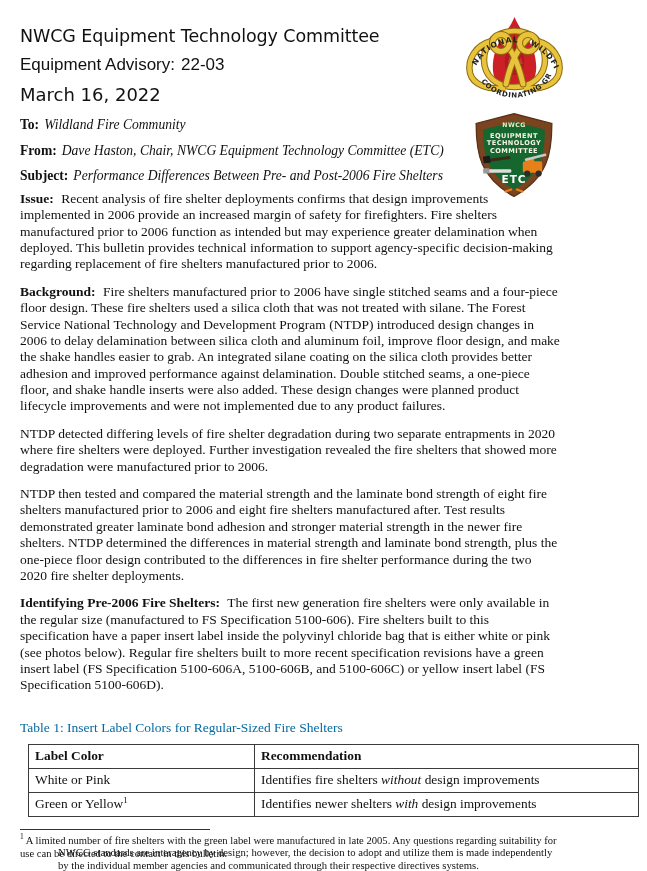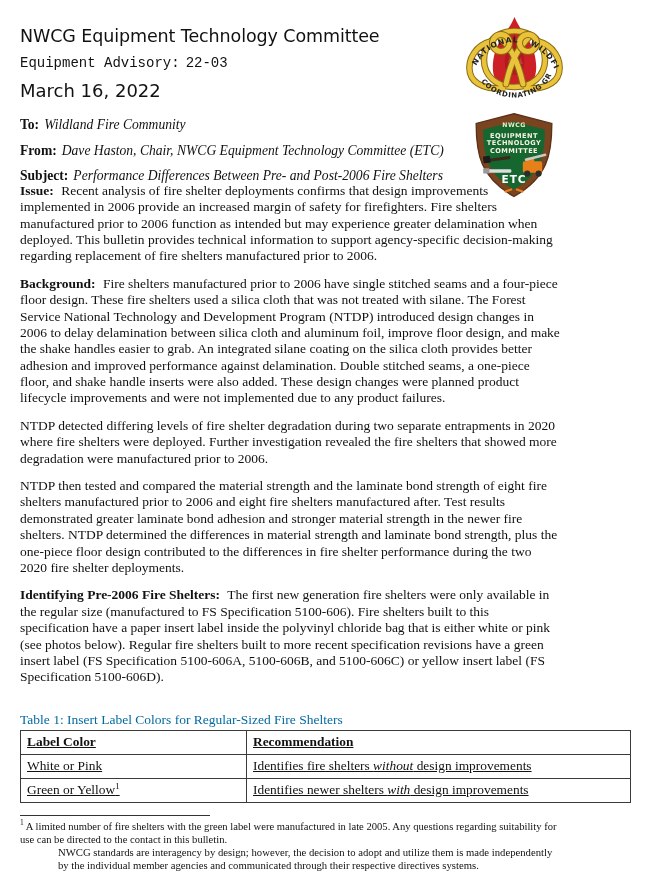--- a/index.html
+++ b/index.html
@@ -34,22 +34,22 @@
   .org-title {
     font-family: "DejaVu Sans", "Liberation Sans", sans-serif;
     font-size: 17.5px;
     letter-spacing: -0.1px;
     color: #111;
     line-height: 1.15;
     margin: 0 0 9px 0;
     white-space: nowrap;
   }
   .advisory-line {
-    font-family: Liberation Mono, monospace;
-    font-size: 14px;
+    font-family: Liberation Sans, sans-serif;
+    font-size: 17px;
     color: #111;
     margin: 0 0 9px 0;
     white-space: nowrap;
   }
   .advisory-line .gap { display:inline-block; width:6px; }
   .date-line {
     font-family: "DejaVu Sans", "Liberation Sans", sans-serif;
     font-size: 18px;
     color: #111;
     margin: 0;
@@ -82,21 +82,21 @@
   
   .memo {
     padding: 8px 20px 0 20px;
   }
   .memo-row {
     font-size: 13.6px;
     line-height: 1.0;
     margin-bottom: 12px;
     color: #111;
   }
-  .memo-row:last-child { margin-bottom: 0; }
+  .memo-row:last-child { margin-bottom: 8px; }
   .memo-label { font-weight: bold; }
   .memo-val { margin-left: 5px; font-style: italic; }
 
   
   .body-wrap {
     padding: 0 17px 0 20px;
   }
   p.para {
     font-size: 13.5px;
     line-height: 1.215;
@@ -112,22 +112,21 @@
   .table-caption {
     font-size: 13.5px;
     line-height: 1.2;
     margin: 0 0 2px 0;
     color: #0369a1;
   }
   table.label-table {
     border-collapse: collapse;
     width: 610px;
     table-layout: fixed;
-    margin: 0;
-    text-decoration: underline;
+    margin: 8px;
   }
   table.label-table td, table.label-table th {
     border: 1px solid #3a3a3a;
     font-size: 13.4px;
     line-height: 1.15;
     padding: 2px 0 3px 6px;
     text-align: left;
     color: #111;
     vertical-align: middle;
     height: 18px;

